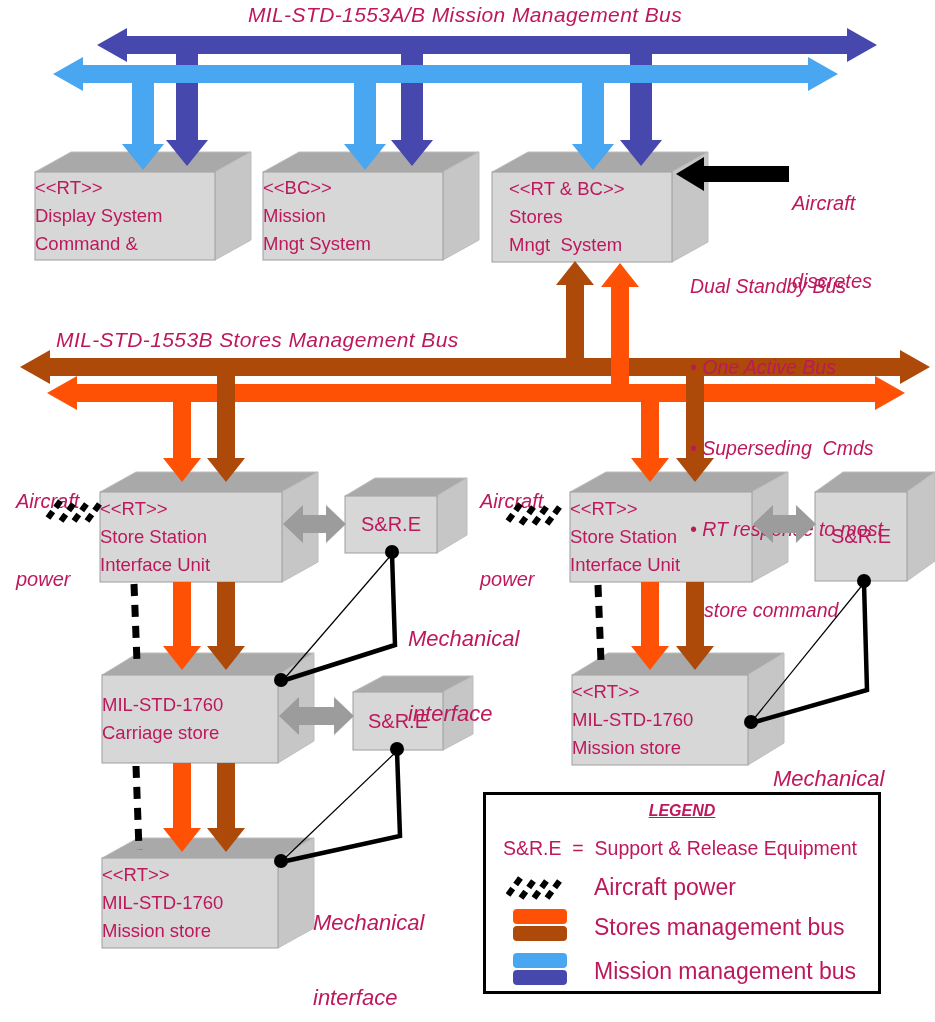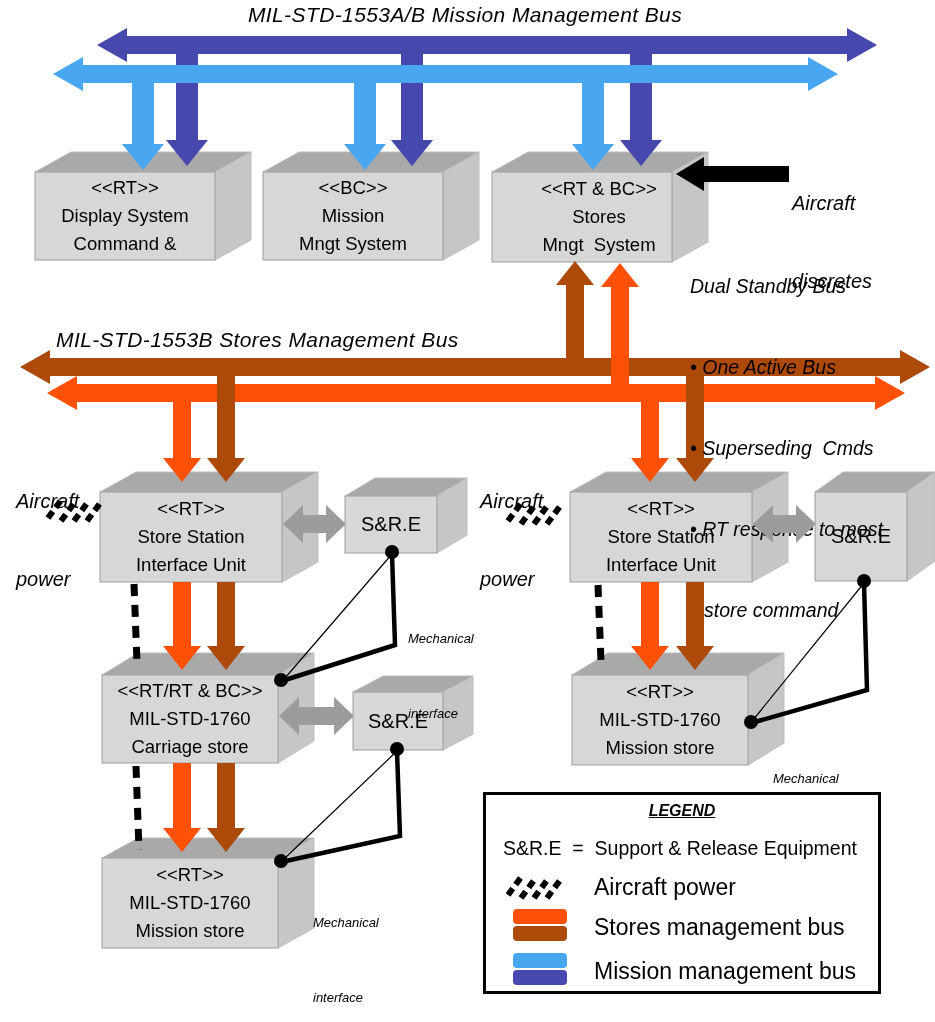--- a/index.html
+++ b/index.html
@@ -8,21 +8,21 @@
     --stores-bus-orange:#FF5106;
     --stores-bus-brown:#AD4A0A;
     --equipment-arrow-gray:#9C9C9C;
     --box-front:#D7D7D7;
     --box-top:#A9A9A9;
     --box-side:#C6C6C6;
   }
   html,body{margin:0;padding:0;background:#fff;}
   #stage{
     position:relative;width:935px;height:1022px;background:#fff;overflow:hidden;
-    font-family:"Liberation Sans",sans-serif;color:#000000;
+    font-family:"Liberation Sans",sans-serif;color:#be185d;
   }
   svg.layer{position:absolute;left:0;top:0;width:935px;height:1022px;pointer-events:none;}
   .z1{z-index:1}.z2{z-index:2}.z4{z-index:4}
 
   .f-db{fill:var(--mission-bus-primary)}
   .f-lb{fill:var(--mission-bus-secondary)}
   .f-or{fill:var(--stores-bus-orange)}
   .f-br{fill:var(--stores-bus-brown)}
   .f-gy{fill:var(--equipment-arrow-gray)}
   .face-front{fill:var(--box-front);stroke:#9e9e9e;stroke-width:1}
@@ -31,24 +31,24 @@
   .conn-thick{stroke:#000;stroke-width:4.5;fill:none}
   .conn-thin{stroke:#000;stroke-width:1.2;fill:none}
   .conn-dot{fill:#000}
   .hatch line{stroke:#000;stroke-width:6;stroke-dasharray:8 5}
   .dashline{stroke:#000;stroke-width:7;stroke-dasharray:12 9;fill:none}
 
   .txt{position:absolute;z-index:3;white-space:pre-wrap;}
   .bus-title{font-size:21px;font-style:italic;letter-spacing:.4px;}
   .center{text-align:center;}
   .box-label{z-index:3;display:flex;flex-direction:column;justify-content:center;
-    text-align:center;font-size:18.5px;line-height:28px;}
+    font-size:18.5px;line-height:28px;}
   .sre-label{z-index:3;display:flex;align-items:center;justify-content:center;font-size:20px;}
   .side-note{font-size:20px;font-style:italic;line-height:26px;}
-  .mech-note{font-size:13px;font-style:italic;line-height:25px;}
+  .mech-note{font-size:22px;font-style:italic;line-height:25px;}
   .dual{font-size:19.5px;font-style:italic;line-height:27px;}
   .dual .cont{padding-left:14px;}
 
   .legend{position:absolute;z-index:5;left:483px;top:792px;width:392px;height:196px;
     border:3px solid #000;background:#fff;}
   .legend-title{position:absolute;left:0;right:0;top:7px;text-align:center;
     font-size:16px;font-weight:bold;font-style:italic;}
   .legend-title span{text-decoration:underline;}
   .legend-def{position:absolute;left:17px;top:42px;font-size:19.5px;white-space:pre-wrap;}
   .legend-item-label{position:absolute;left:108px;font-size:23px;white-space:pre-wrap;}
@@ -299,21 +299,20 @@
   <div class="txt mech-note" style="left:773px;top:716px;">
     <div>Mechanical</div>
     <div>interface</div>
   </div>
   <div class="txt mech-note" style="left:313px;top:860px;">
     <div>Mechanical</div>
     <div>interface</div>
   </div>
 
   <div class="txt box-label" style="left:102px;top:675px;width:176px;height:88px;">
-    <span>&lt;&lt;RT/RT &amp; BC&gt;&gt;</span>
     <span>MIL-STD-1760</span>
     <span>Carriage store</span>
   </div>
   <div class="txt box-label" style="left:572px;top:675px;width:176px;height:90px;">
     <span>&lt;&lt;RT&gt;&gt;</span>
     <span>MIL-STD-1760</span>
     <span>Mission store</span>
   </div>
   <div class="txt sre-label" style="left:353px;top:692px;width:90px;height:58px;">S&amp;R.E</div>
 

